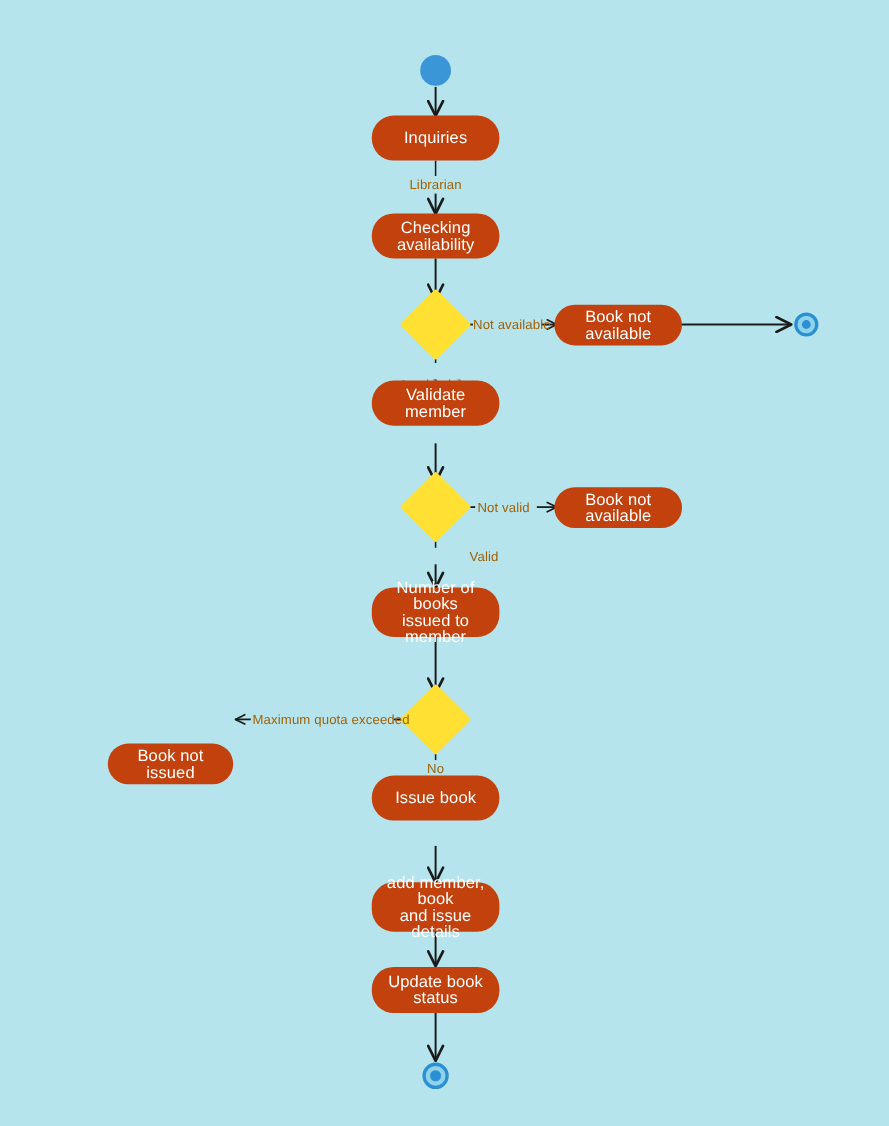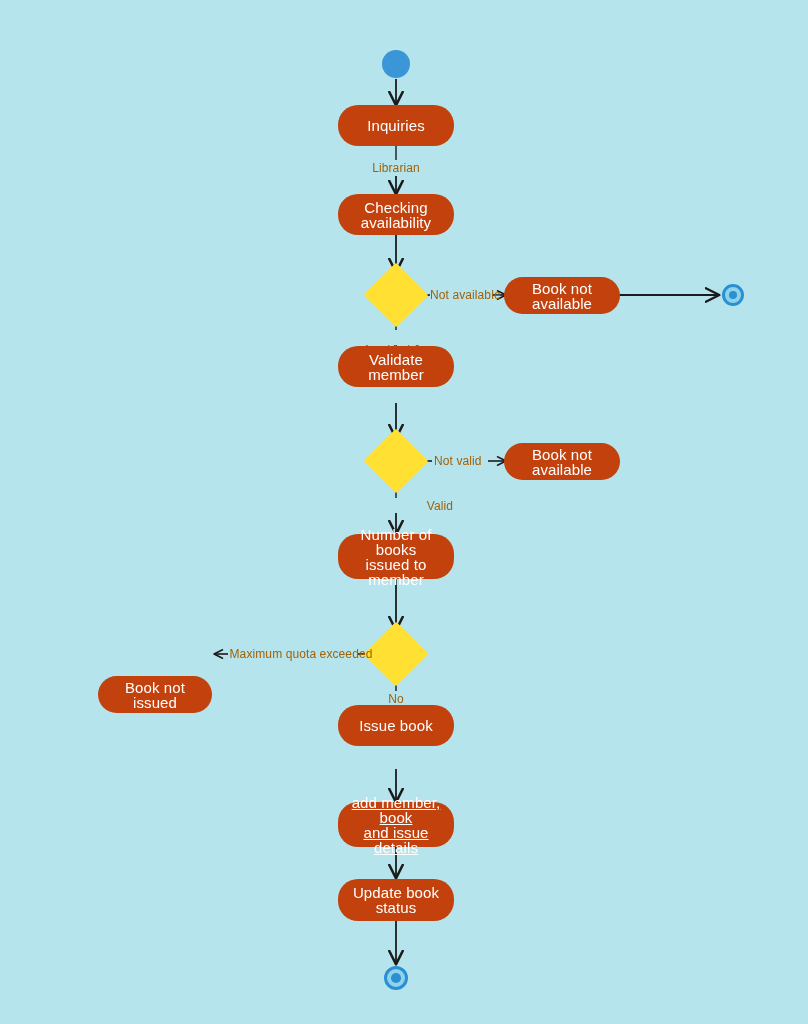--- a/index.html
+++ b/index.html
@@ -190,21 +190,21 @@
   <div class="node activity" style="left:98px; top:636px; width:114px; height:37px;margin-top:40px;">
     <span>Book not issued</span>
   </div>
 
   <div class="edge-label center" style="left:396px; top:692px;text-align:right;">No</div>
 
   <div class="node activity" style="left:338px; top:705px; width:116px; height:41px;">
     <span>Issue book</span>
   </div>
 
-  <div class="node activity" style="left:338px; top:802px; width:116px; height:45px; flex-direction:column;text-decoration:underline;">
+  <div class="node activity" style="left:338px; top:802px; width:116px; height:45px; flex-direction:column;">
     <span>add member, book</span>
     <span>and issue details</span>
   </div>
 
   <div class="node activity" style="left:338px; top:879px; width:116px; height:42px;">
     <span>Update book status</span>
   </div>
 
   <div class="node end-node" style="left:384px; top:966px; width:24px; height:24px;">
     <div class="end-core"></div>

